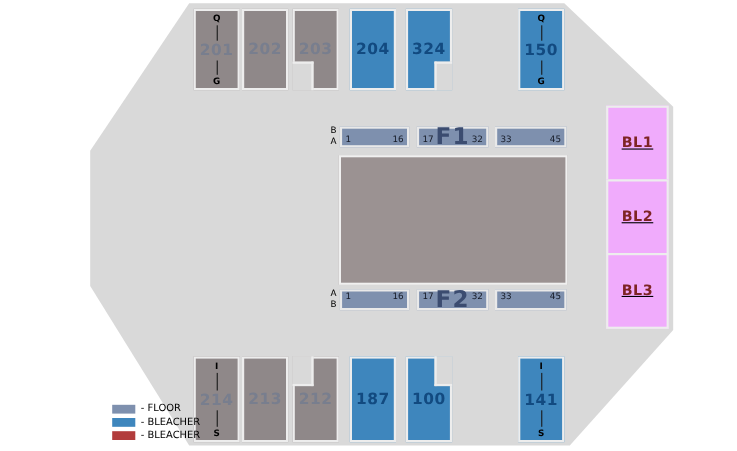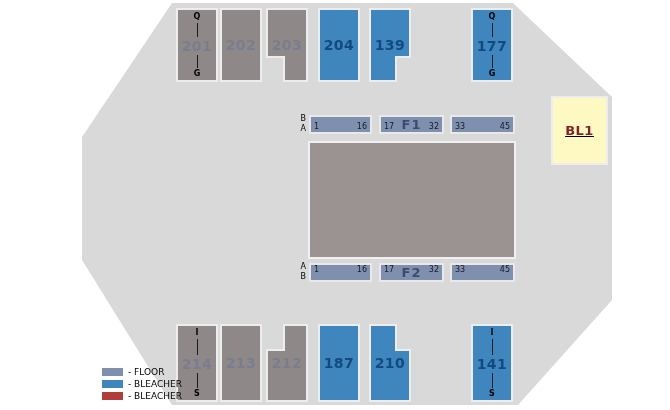--- a/index.html
+++ b/index.html
@@ -9,21 +9,21 @@
 
   
   .sec{position:absolute;box-sizing:border-box;border:2px solid #ededed;
        display:flex;flex-direction:column;align-items:center;justify-content:center;
        z-index:2;cursor:pointer;}
   .sec.labeled{justify-content:space-between;padding:3px 0 2px 0;}
   .row-top{top:8px;height:74px;width:42px;justify-content:center;}
   .row-bottom{top:324px;height:78px;width:42px;}
   .gray{background:#8F8889;}
   .blue{background:#3E86BD;}
-  .red{background:#fef9c3;text-decoration:underline;}
+  .red{background:#f0abfc;text-decoration:underline;}
   .num{font-size:14px;font-weight:bold;letter-spacing:.5px;line-height:14px;}
   .gray .num{color:#787E8E;}
   .blue .num{color:#124A80;}
   .tiny{font-size:8px;line-height:8px;color:#000;font-weight:bold;}
   .vline{flex:1 1 auto;width:1px;background:#1a1a1a;margin:2px auto;}
 
   
   .patch{position:absolute;background:#D9D9D9;box-sizing:border-box;z-index:3;}
   .patch.bl{border-top:2px solid #ededed;border-right:2px solid #ededed;}   
   .patch.br{border-top:2px solid #ededed;border-left:2px solid #ededed;}    
@@ -35,21 +35,21 @@
   .bleacher .num{color:#7E2424;font-size:13px;}
 
   
   .fblock{position:absolute;box-sizing:border-box;height:19px;border:2px solid #e9e9e9;
           background:#7E90AE;z-index:2;cursor:pointer;}
   .fblock .ends{position:absolute;left:0;right:0;display:flex;justify-content:space-between;
                 padding:0 3px;font-size:8px;line-height:8px;color:#151A26;}
   .fblock.nums-bottom .ends{bottom:1px;}
   .fblock.nums-top .ends{top:1px;}
   .fblock .fname{position:absolute;left:0;right:0;top:0;bottom:1px;display:flex;
-                 align-items:center;justify-content:center;font-size:13px;font-weight:bold;
+                 align-items:center;justify-content:center;font-size:21px;font-weight:bold;
                  color:#3B4C70;letter-spacing:1px;line-height:15px;}
   .rowlabels{position:absolute;width:13px;text-align:right;font-size:8px;line-height:10px;
              color:#000;z-index:2;}
 
   
   .stage{position:absolute;left:308px;top:141px;width:208px;height:118px;box-sizing:border-box;
          background:#9B9292;border:2px solid #f0f0f0;z-index:1;}
 
   
   .legend{position:absolute;left:58px;top:368px;z-index:4;}
@@ -84,26 +84,26 @@
   <div class="sec gray row-top" style="left:220px">
     <span class="num">202</span>
   </div>
   <div class="sec gray row-top" style="left:266px">
     <span class="num">203</span>
   </div>
   <div class="sec blue row-top" style="left:318px">
     <span class="num">204</span>
   </div>
   <div class="sec blue row-top" style="left:369px">
-    <span class="num">139</span>
+    <span class="num">324</span>
   </div>
   <div class="sec blue row-top labeled" style="left:471px">
     <span class="tiny">Q</span>
     <span class="vline"></span>
-    <span class="num">177</span>
+    <span class="num">150</span>
     <span class="vline"></span>
     <span class="tiny">G</span>
   </div>
 
   <div class="patch bl" style="left:266px;top:56px;width:19px;height:26px"></div>
   <div class="patch br" style="left:395px;top:56px;width:16px;height:26px"></div>
 
   <div class="rowlabels" style="left:293px;top:114px">
     <div>B</div>
     <div>A</div>
@@ -150,39 +150,45 @@
   <div class="fblock nums-top" style="left:450px;top:263px;width:65px">
     <span class="ends">
         <span>33</span>
         <span>45</span>
       </span>
   </div>
 
   <div class="sec red bleacher" style="top:96px">
     <span class="num">BL1</span>
   </div>
+  <div class="sec red bleacher" style="top:163px">
+    <span class="num">BL2</span>
+  </div>
+  <div class="sec red bleacher" style="top:230px">
+    <span class="num">BL3</span>
+  </div>
 
   <div class="sec gray row-bottom labeled" style="left:176px">
     <span class="tiny">I</span>
     <span class="vline"></span>
     <span class="num">214</span>
     <span class="vline"></span>
     <span class="tiny">S</span>
   </div>
   <div class="sec gray row-bottom" style="left:220px">
     <span class="num">213</span>
   </div>
   <div class="sec gray row-bottom" style="left:266px">
     <span class="num">212</span>
   </div>
   <div class="sec blue row-bottom" style="left:318px">
     <span class="num">187</span>
   </div>
   <div class="sec blue row-bottom" style="left:369px">
-    <span class="num">210</span>
+    <span class="num">100</span>
   </div>
   <div class="sec blue row-bottom labeled" style="left:471px">
     <span class="tiny">I</span>
     <span class="vline"></span>
     <span class="num">141</span>
     <span class="vline"></span>
     <span class="tiny">S</span>
   </div>
 
   <div class="patch tl" style="left:266px;top:324px;width:19px;height:27px"></div>

